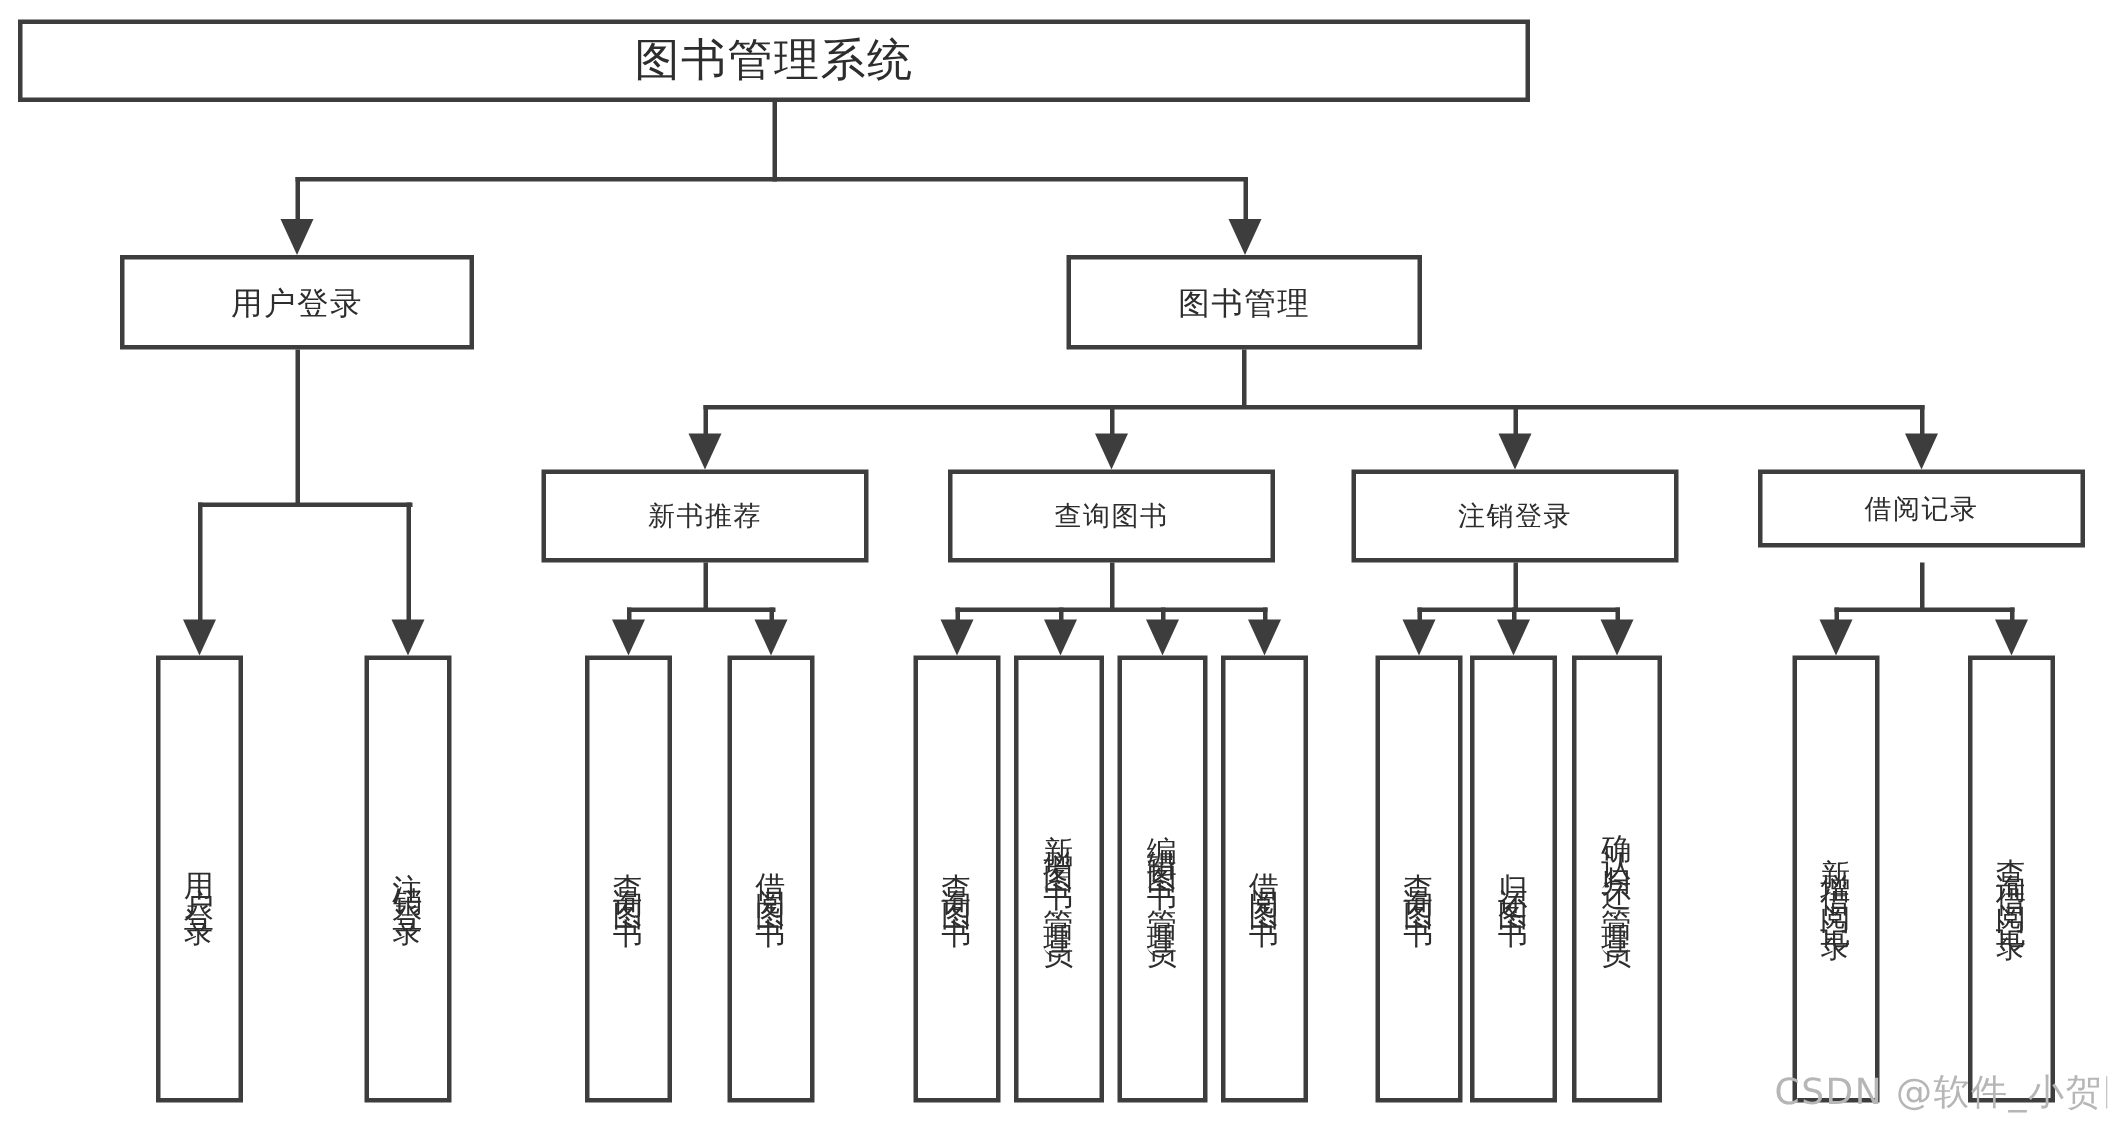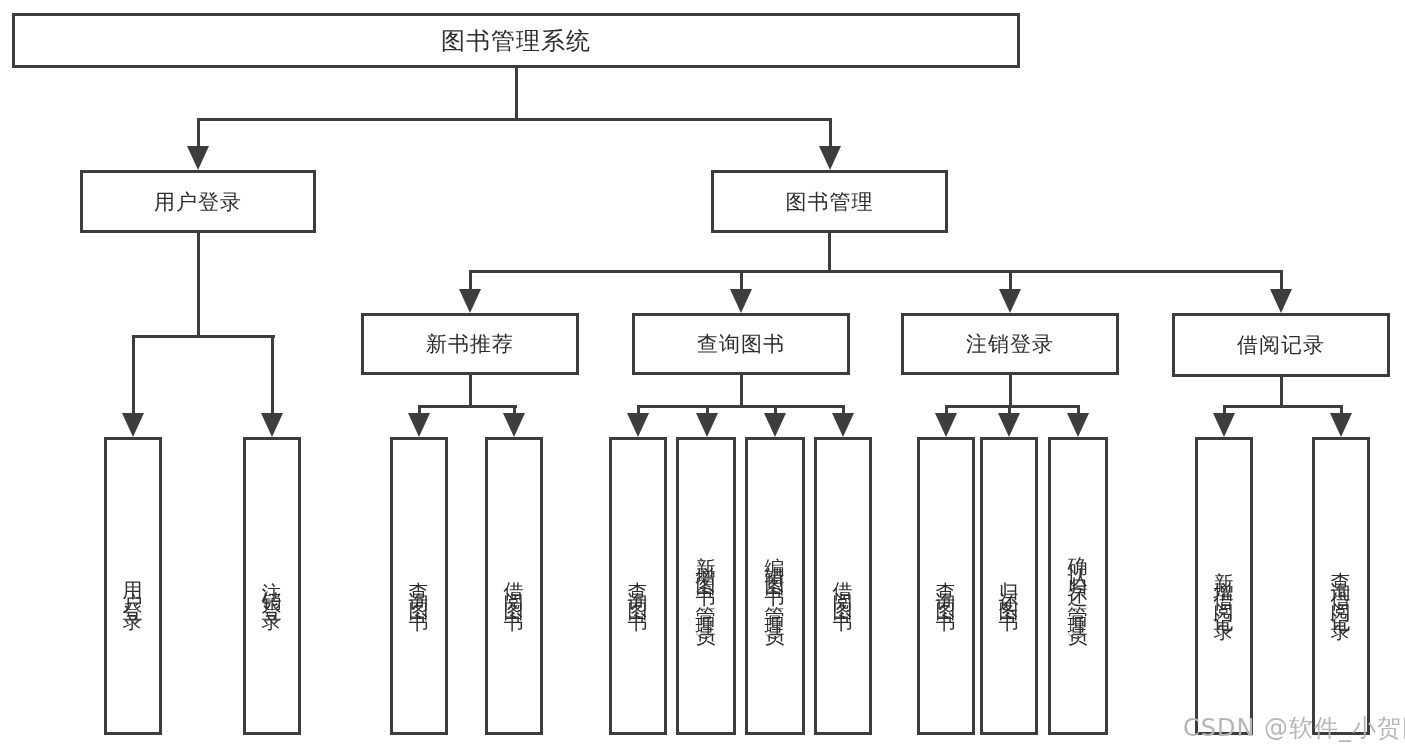--- a/index.html
+++ b/index.html
@@ -6,23 +6,23 @@
   .canvas {
     position:relative; width:1405px; height:747px; background:#ffffff;
     font-family:"DejaVu Sans","Liberation Sans",sans-serif; overflow:hidden;
   }
   .box {
     position:absolute; box-sizing:border-box;
     border:3px solid #3d3d3d; background:#ffffff;
     display:flex; align-items:center; justify-content:center;
     color:#2d2d2d;
   }
-  .lvl1 { font-size:24px; letter-spacing:1px; }
+  .lvl1 { font-size:30px; letter-spacing:1px; }
   .lvl2 { font-size:21px; letter-spacing:1px; }
-  .lvl3 { font-size:21px; letter-spacing:1px; }
+  .lvl3 { font-size:18px; letter-spacing:1px; }
   .leaf span {
     writing-mode:vertical-rl; text-orientation:mixed;
     font-size:20px; line-height:1; letter-spacing:10px;
     white-space:nowrap;
   }
   .vl { position:absolute; width:3px; background:#3d3d3d; }
   .hl { position:absolute; height:3px; background:#3d3d3d; }
   .ah {
     position:absolute; width:0; height:0;
     border-left:11px solid transparent; border-right:11px solid transparent;
@@ -76,21 +76,21 @@
 
   <div class="box lvl3" style="left:361px;top:313px;width:218px;height:62px">
     <span>新书推荐</span>
   </div>
   <div class="box lvl3" style="left:632px;top:313px;width:218px;height:62px">
     <span>查询图书</span>
   </div>
   <div class="box lvl3" style="left:901px;top:313px;width:218px;height:62px">
     <span>注销登录</span>
   </div>
-  <div class="box lvl3" style="left:1172px;top:313px;width:218px;height:64px">
+  <div class="box lvl3" style="left:1172px;top:313px;width:218px;height:52px">
     <span>借阅记录</span>
   </div>
 
   <div class="vl" style="left:468.5px;top:375px;height:32px"></div>
   <div class="hl" style="left:417.5px;top:405px;width:99px"></div>
   <div class="vl" style="left:417.5px;top:405px;height:10px"></div>
   <div class="vl" style="left:512.5px;top:405px;height:10px"></div>
   <div class="ah" style="left:408px;top:413px"></div>
   <div class="ah" style="left:503px;top:413px"></div>
 

